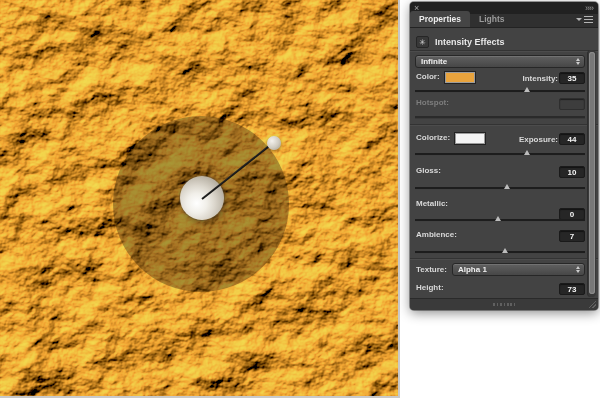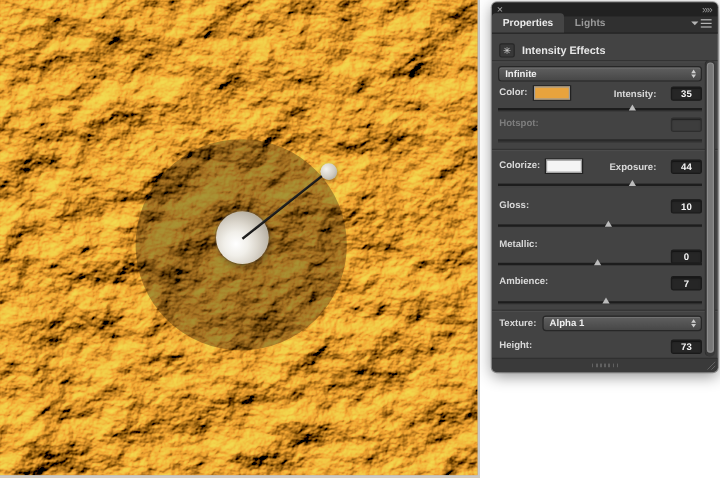--- a/index.html
+++ b/index.html
@@ -78,21 +78,21 @@
   .dropdown .dd-label{font-weight:bold;color:#f0f0f0;padding-left:5px;flex:1;white-space:nowrap;overflow:hidden;}
   .stepper{display:flex;flex-direction:column;align-items:center;margin-right:4px;}
   .stepper .up{width:0;height:0;border-left:2.5px solid transparent;border-right:2.5px solid transparent;border-bottom:3px solid #cdcdcd;margin-bottom:1px;}
   .stepper .dn{width:0;height:0;border-left:2.5px solid transparent;border-right:2.5px solid transparent;border-top:3px solid #cdcdcd;}
   .crow{display:flex;align-items:flex-start;margin:0 13px 0 6px;height:12px;}
   .crow .lbl{font-weight:bold;color:#d9d9d9;white-space:nowrap;}
   .crow .lbl.dim{color:#7d7d7d;}
   .crow .right{margin-left:auto;display:flex;align-items:center;}
   .swatch{width:30px;height:11px;margin-left:5px;border:1px solid #9c9c9c;box-shadow:0 0 0 1px #222;box-sizing:border-box;}
   .valbox{
-    width:26px;height:12px;margin-left:12px;background:#262626;border:1px solid #1a1a1a;border-radius:2px;
+    width:26px;height:12px;margin-left:1px;background:#262626;border:1px solid #1a1a1a;border-radius:2px;
     color:#f5f5f5;font-weight:bold;text-align:center;line-height:12px;
     box-shadow:inset 0 1px 1px rgba(0,0,0,.5);box-sizing:border-box;
   }
   .valbox.empty{background:#3d3d3d;border-color:#2e2e2e;}
   .slider{position:relative;height:8px;margin:0 13px 0 5px;}
   .slider .track{position:absolute;left:0;right:0;bottom:1px;height:2px;background:#1d1d1d;border-bottom:1px solid rgba(255,255,255,.16);}
   .slider .thumb{
     position:absolute;bottom:2px;width:0;height:0;transform:translateX(-50%);
     border-left:3.5px solid transparent;border-right:3.5px solid transparent;border-bottom:5.5px solid #bdbdbd;
   }

